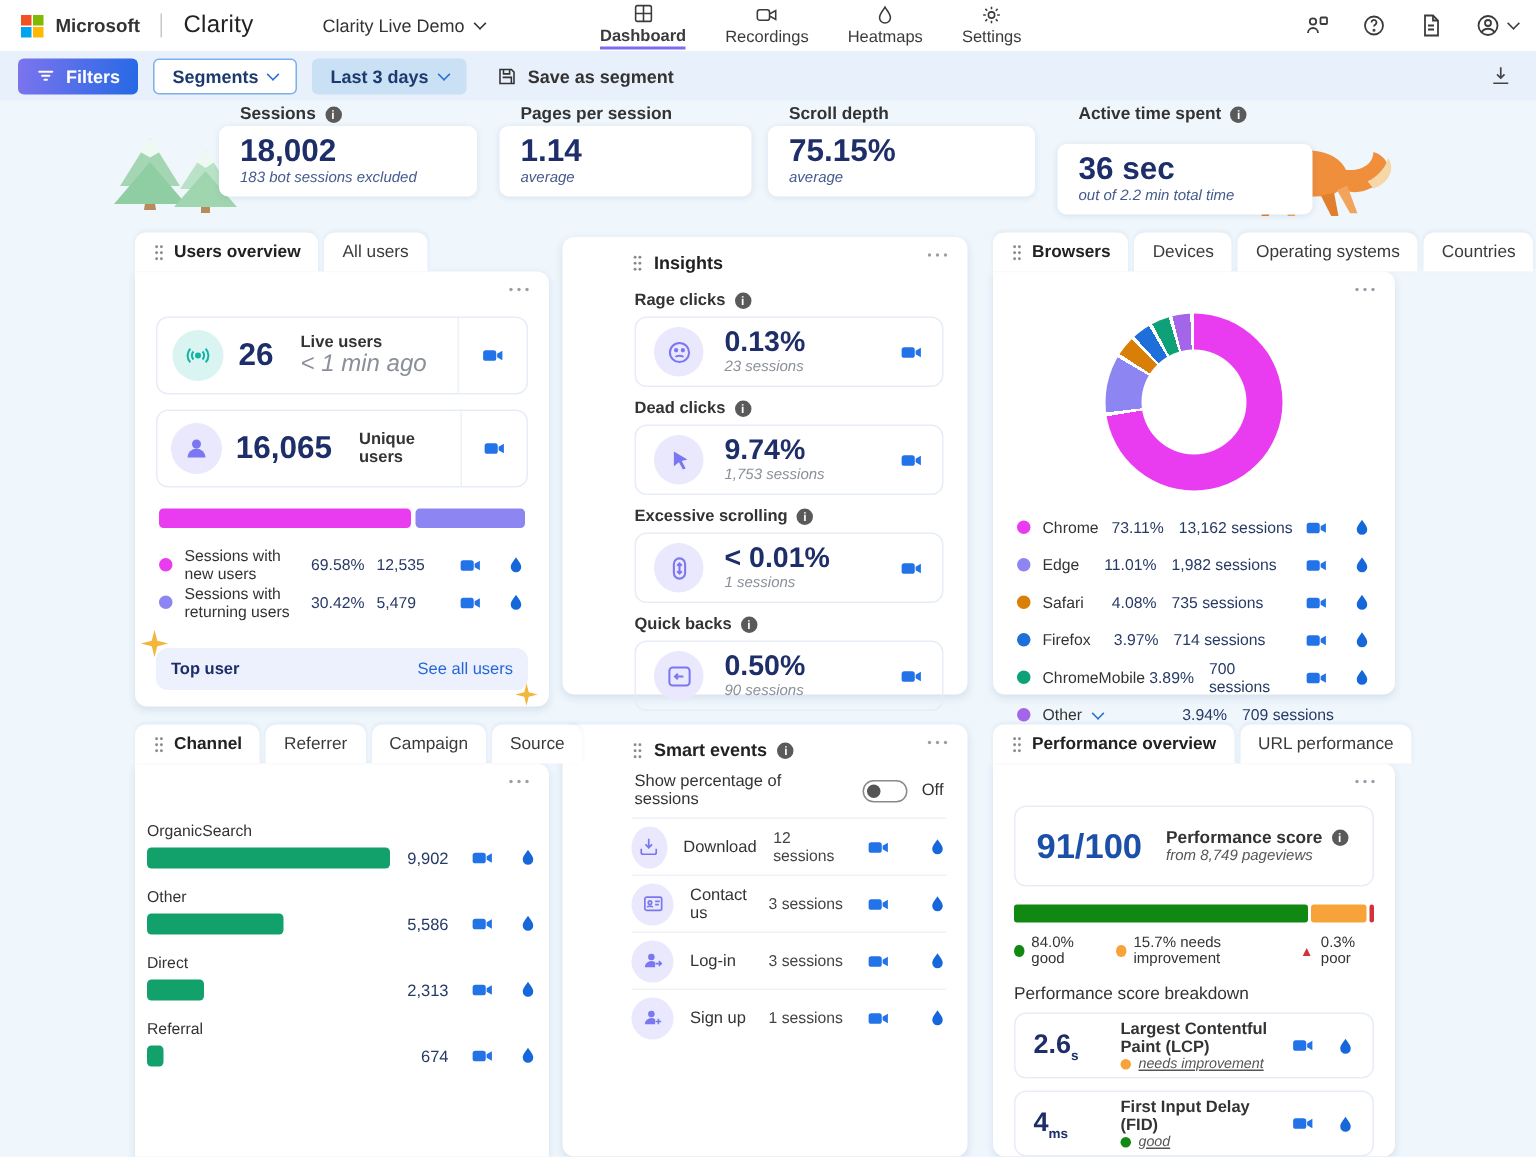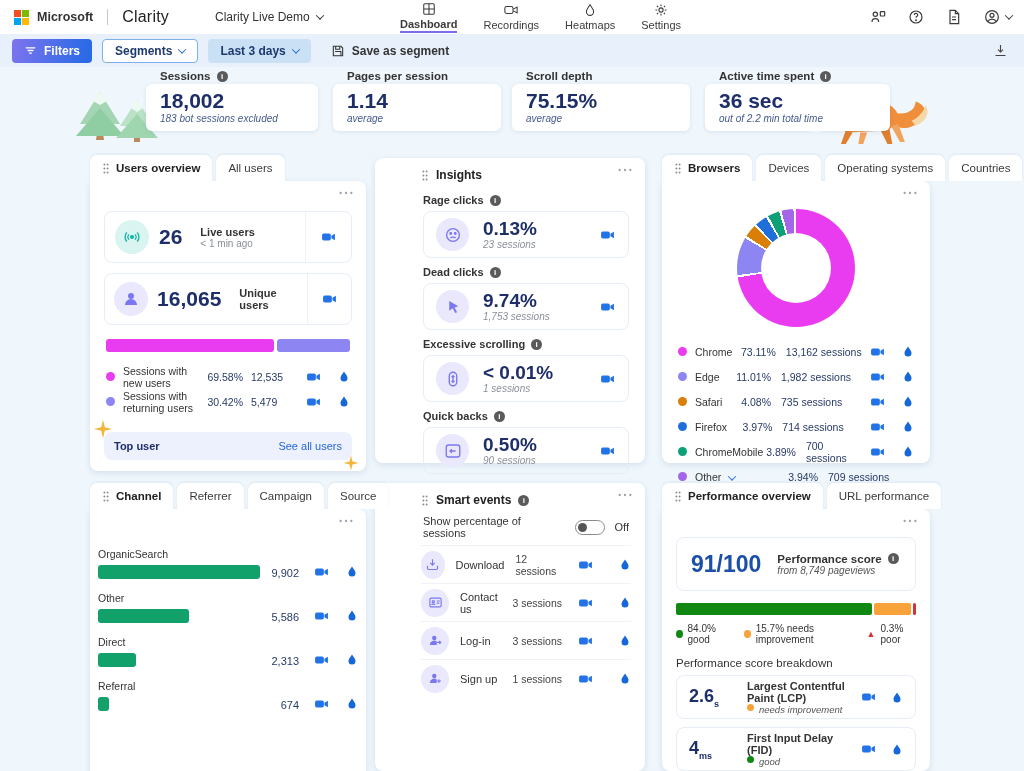--- a/index.html
+++ b/index.html
@@ -64,21 +64,21 @@
   
   .urow { display:flex; align-items:stretch; border:1px solid #e7edf6; border-radius:8px; margin:0 14px 10px; height:52px; }
   .iconcell { width:54px; display:flex; align-items:center; justify-content:center; }
   .circ { border-radius:50%; display:flex; align-items:center; justify-content:center; }
   .circ .ic { width:18px; height:18px; }
   .circ.teal { width:34px; height:34px; background:#d9f4f1; color:#12b5a4; }
   .circ.lav  { width:34px; height:34px; background:#e9e8fc; color:#7a77f0; }
   .unum { font-size:21px; font-weight:bold; color:#1d2e69; display:flex; align-items:center; }
   .ulab { display:flex; flex-direction:column; justify-content:center; margin-left:18px; }
   .ulab .t { font-size:11px; font-weight:bold; color:#333; }
-  .ulab .s { font-size:10px; color:#8a8f99; }
+  .ulab .s { font-size:16px; font-style:italic; color:#8a8f99; }
   .camcell { margin-left:auto; width:46px; border-left:1px solid #eef2f8; display:flex; align-items:center; justify-content:center; }
   .cam { width:17px; height:14px; color:#2272e8; cursor:pointer; }
   .flm { width:12px; height:15px; color:#1667d9; cursor:pointer; }
   .splitbar { display:flex; gap:3px; margin:14px 16px 12px; height:13px; }
   .splitbar div { border-radius:3px; }
   .lg { display:flex; align-items:center; margin:0 16px; height:25px; font-size:10.5px; color:#333; }
   .dot { width:9px; height:9px; border-radius:50%; margin-right:8px; flex:none; }
   .lg .lbl { flex:1; }
   .lg .pct { width:44px; text-align:right; color:#273a66; }
   .lg .cnt { width:52px; margin-left:8px; color:#273a66; }
@@ -136,21 +136,21 @@
   .plegend { margin:8px 14px 0; display:flex; gap:13px; font-size:10px; color:#333; align-items:center; }
   .plegend .item { display:flex; align-items:center; gap:5px; }
   .pdot { width:8px; height:8px; border-radius:50%; }
   .ptri { font-size:9px; line-height:9px; }
   .bktitle { margin:12px 14px 6px; font-size:11.5px; color:#333; }
   .bk { margin:0 14px 8px; border:1px solid #e7edf6; border-radius:8px; height:44px; display:flex; align-items:center; padding:0 12px; gap:14px; }
   .bkval { font-size:18px; font-weight:bold; color:#1d2e69; width:44px; }
   .bkval sub { font-size:9px; font-weight:bold; }
   .bkmid { flex:1; }
   .bkmid .t { font-size:11px; font-weight:bold; color:#333; }
-  .bkstat { display:flex; align-items:flex-start; gap:5px; font-size:9.5px; font-style:italic; color:#555; }
+  .bkstat { display:flex; align-items:center; gap:5px; font-size:9.5px; font-style:italic; color:#555;text-decoration:underline; }
   .bkdot { width:7px; height:7px; border-radius:50%; }
 </style>
 </head>
 <body>
 
 <div class="topnav">
   <div class="brand">
     <span class="mslogo">
         <span></span>
         <span></span>
@@ -314,21 +314,21 @@
 </div>
 <div class="mcard" style="left:512px;top:84px;width:178px">
   <div class="mval">75.15%</div>
   <div class="msub">average</div>
 </div>
 
 <div class="mlabel" style="left:719px;top:70px">
   <span>Active time spent</span>
   <span class="info">i</span>
 </div>
-<div class="mcard" style="left:705px;top:84px;width:185px">
+<div class="mcard" style="left:705px;top:96px;width:170px">
   <div class="mval">36 sec</div>
   <div class="msub">out of 2.2 min total time</div>
 </div>
 
 <div class="tabsrow" style="left:90px;top:155px">
   <div class="tab active">
     <span class="ic handle">
         <svg viewBox="0 0 10 16" fill="currentColor">
           <circle cx="3" cy="3" r="1.2"></circle>
           <circle cx="7" cy="3" r="1.2"></circle>

